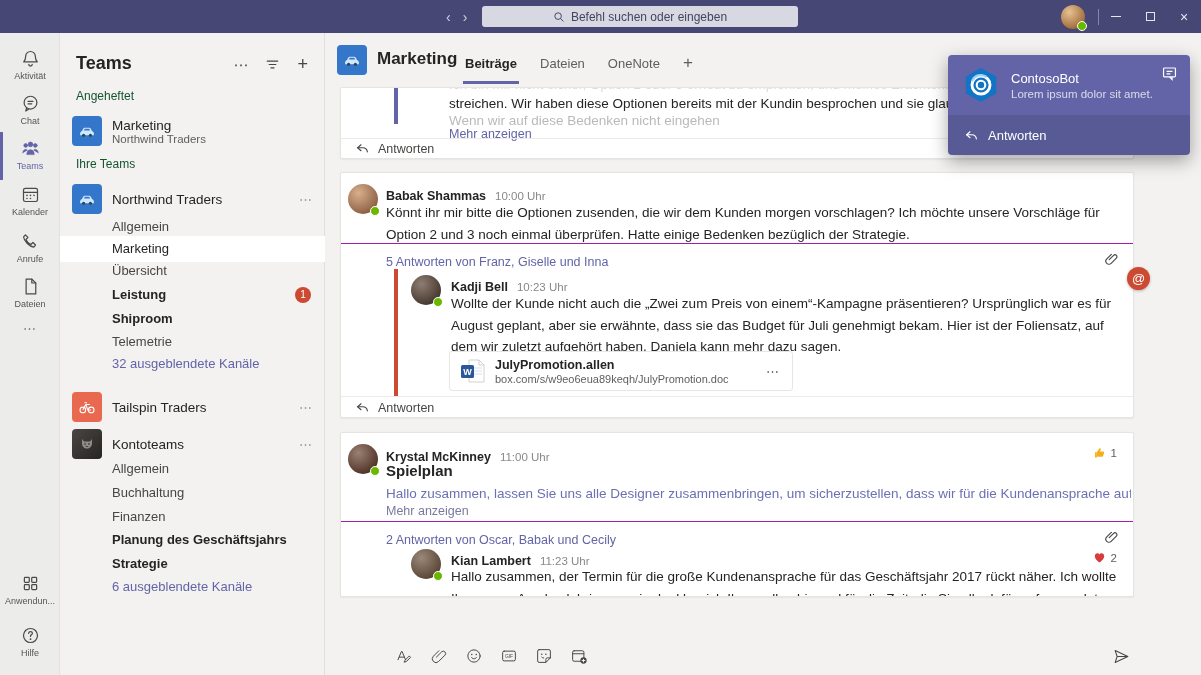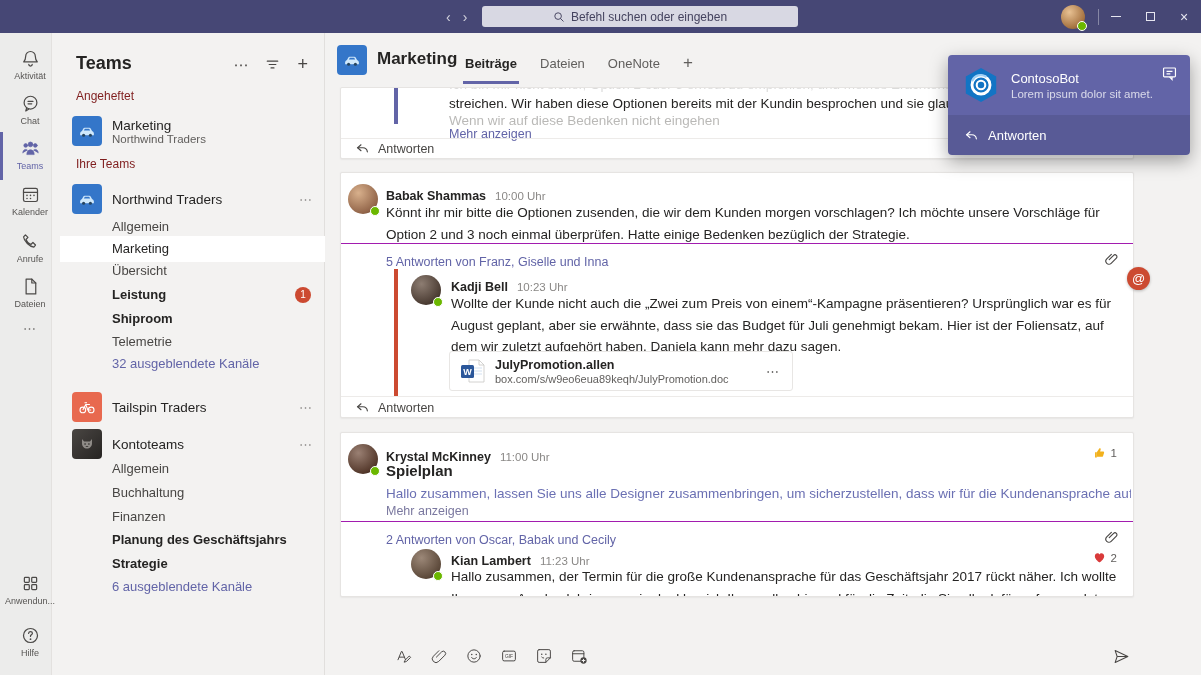--- a/index.html
+++ b/index.html
@@ -14,37 +14,37 @@
   #searchbox { left:482px; top:6px; width:316px; height:21px; background:#d8d8e3; border-radius:3px; display:flex; align-items:center; justify-content:center; gap:6px; color:#45435f; font-size:12px; }
   .tb-right { right:0; top:0; height:33px; display:flex; align-items:center; }
   .tb-avatar { width:24px; height:24px; border-radius:50%; background:radial-gradient(circle at 35% 30%, #e8c193, #a4713f 70%, #6e4a28); position:relative; margin-right:13px; }
   .presence { position:absolute; right:-2px; bottom:-2px; width:10px; height:10px; border-radius:50%; background:#6bb700; border:1.5px solid #fff; }
   .tb-divider { width:1px; height:16px; background:rgba(255,255,255,.35); }
   .winbtn { width:34px; height:33px; display:flex; align-items:center; justify-content:center; color:#e6e6f0; font-size:14px; }
   .glyph-min { width:10px; height:1.4px; background:#e6e6f0; display:block; }
   .glyph-max { width:9px; height:9px; border:1.2px solid #e6e6f0; display:block; }
 
   
-  #rail { left:0; top:33px; width:52px; height:642px; background:#ececeb; border-right:1px solid #e3e1df; }
+  #rail { left:0; top:33px; width:60px; height:642px; background:#ececeb; border-right:1px solid #e3e1df; }
   .rail-item { position:absolute; left:0; width:60px; height:44px; display:flex; flex-direction:column; align-items:center; gap:2px; color:#4c4a48; }
   .rail-item svg { width:21px; height:21px; stroke:#4c4a48; fill:none; stroke-width:1.4; stroke-linecap:round; stroke-linejoin:round; }
   .rail-item .lbl { font-size:9px; color:#57555% } 
   .rail-item .lbl { font-size:9px; color:#575553; max-width:56px; overflow:hidden; white-space:nowrap; }
   .rail-item.active { color:#6264a7; }
   .rail-item.active .lbl { color:#6264a7; }
   .rail-item.active svg { stroke:#6264a7; fill:#6264a7; }
   .rail-bar { position:absolute; left:0; top:99px; width:3px; height:48px; background:#6264a7; }
   .rail-more { position:absolute; left:0; top:288px; width:60px; text-align:center; color:#6b6966; font-size:13px; letter-spacing:1px; }
 
   
   #sidebar { left:60px; top:33px; width:265px; height:642px; background:#f3f2f1; border-right:1px solid #e1dfdd; }
   #sb-title { left:16px; top:20px; font-size:18px; font-weight:bold; color:#252423; }
   #sb-actions { right:16px; top:22px; display:flex; align-items:center; gap:17px; color:#484644; }
   #sb-actions .a-ic { font-size:15px; line-height:1; cursor:default; }
-  .sec-label { color:#7f1d1d; font-size:12px; }
+  .sec-label { color:#14532d; font-size:12px; }
   .team-icon { width:30px; height:30px; border-radius:4px; display:flex; align-items:center; justify-content:center; flex-shrink:0; }
   .ti-blue { background:#3476c9; }
   .ti-orange { background:#e8694f; }
   .ti-dark { background:linear-gradient(135deg,#4a4643,#262422); }
   .sb-team-name { font-size:13.5px; color:#252423; }
   .sb-sub { font-size:11.5px; color:#605e5c; }
   .team-more { color:#8a8886; font-size:13px; letter-spacing:1px; }
   .chan { position:absolute; left:0; width:265px; height:24px; line-height:24px; padding-left:52px; font-size:13px; color:#484644; }
   .chan.bold { font-weight:bold; color:#252423; }
   .chan.selected { height:26px; line-height:26px; background:#ffffff; color:#252423; }

